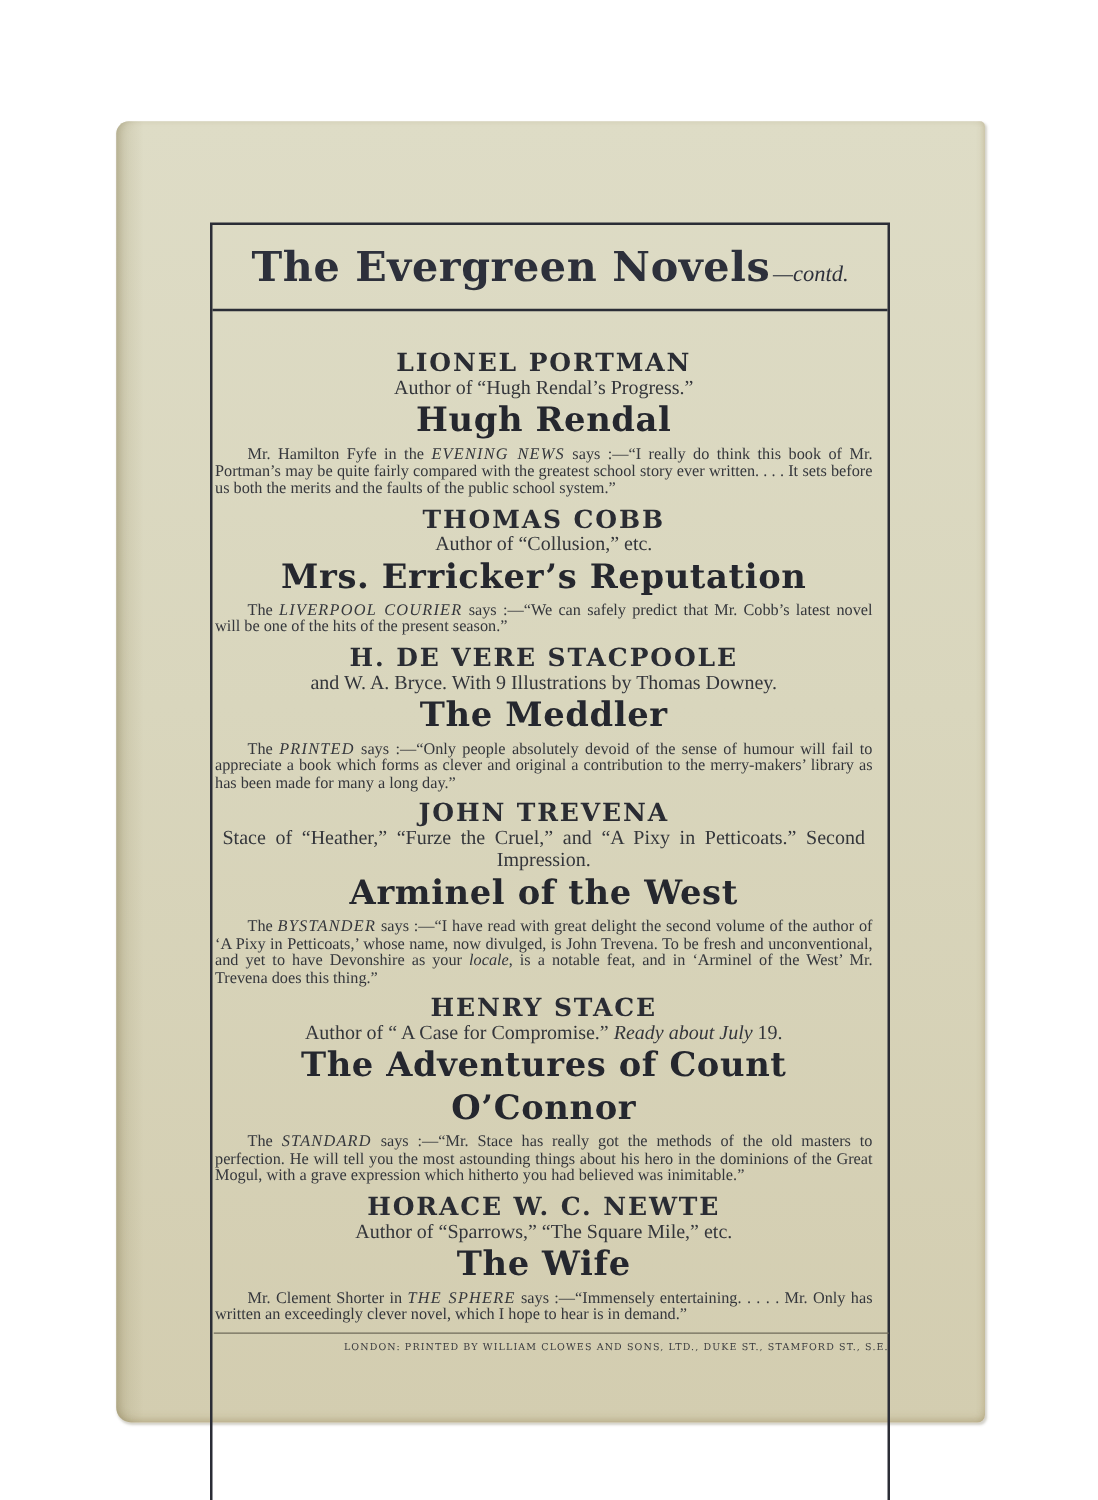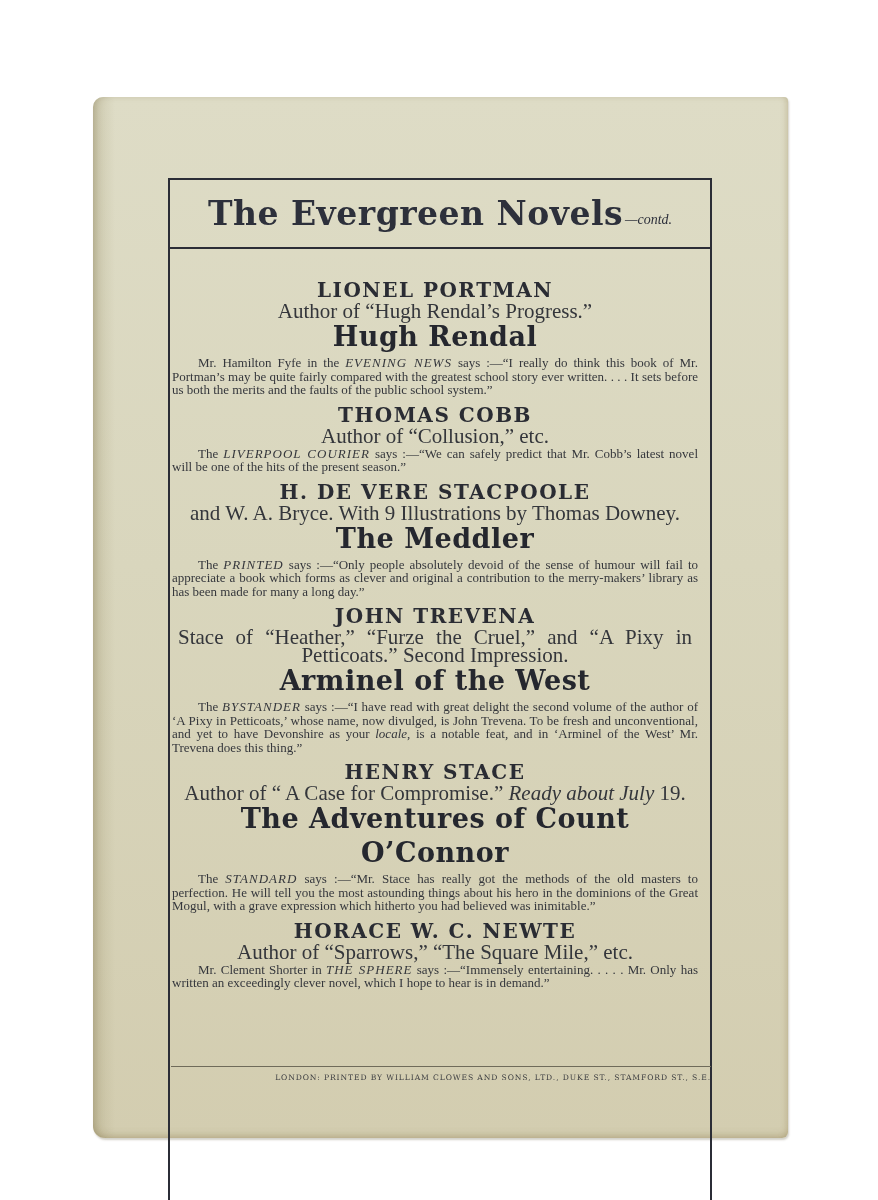--- a/index.html
+++ b/index.html
@@ -44,41 +44,41 @@
     .header-title {
       font-family: "DejaVu Serif", serif;
       font-weight: bold;
       font-size: 33px;
       letter-spacing: 0.5px;
       color: #2d303b;
     }
     .header-contd {
       font-family: "Liberation Serif", serif;
       font-style: italic;
-      font-size: 14px;
+      font-size: 18px;
       color: #2d303b;
       margin-left: 2px;
       margin-top: 12px;
     }
     .content {
       padding: 10px 10px 0 0;
       margin-top: 19px;
     }
     .entry { text-align: center; }
     .author {
       font-family: "DejaVu Serif", serif;
       font-weight: bold;
       font-size: 20px;
       letter-spacing: 1.5px;
       line-height: 24px;
       color: #2a2c33;
     }
     .subline {
       font-family: "Liberation Serif", serif;
-      font-size: 21px;
+      font-size: 16px;
       line-height: 18px;
       color: #34363b;
     }
     .subline.justify {
       text-align: justify;
       text-align-last: center;
       padding: 0 8px;
     }
     .subline .ital { font-style: italic; }
     .book {
@@ -136,20 +136,21 @@
       <div class="entry">
         <div class="author">LIONEL PORTMAN</div>
         <div class="subline">Author of “Hugh Rendal’s Progress.”</div>
         <div class="book">Hugh Rendal</div>
         <div class="review"><span>Mr. Hamilton Fyfe in the </span><span class="paper">EVENING NEWS</span><span> says :—“I really do think this book of Mr. Portman’s may be quite fairly compared with the greatest school story ever written. . . . It sets before us both the merits and the faults of the public school system.”</span></div>
       </div>
 
       <div class="entry">
         <div class="author">THOMAS COBB</div>
         <div class="subline">Author of “Collusion,” etc.</div>
+        <div class="book">Mrs. Erricker’s Reputation</div>
         <div class="review"><span>The </span><span class="paper">LIVERPOOL COURIER</span><span> says :—“We can safely predict that Mr. Cobb’s latest novel will be one of the hits of the present season.”</span></div>
       </div>
 
       <div class="entry">
         <div class="author">H. DE VERE STACPOOLE</div>
         <div class="subline">and W. A. Bryce.   With 9 Illustrations by Thomas Downey.</div>
         <div class="book">The Meddler</div>
         <div class="review"><span>The </span><span class="paper">PRINTED</span><span> says :—“Only people absolutely devoid of the sense of humour will fail to appreciate a book which forms as clever and original a contribution to the merry-makers’ library as has been made for many a long day.”</span></div>
       </div>
 
@@ -163,20 +164,21 @@
       <div class="entry">
         <div class="author">HENRY STACE</div>
         <div class="subline"><span>Author of “ A Case for Compromise.” </span><span class="ital">Ready about July</span><span> 19.</span></div>
         <div class="book" style="padding: 0 30px;">The Adventures of Count O’Connor</div>
         <div class="review"><span>The </span><span class="paper">STANDARD</span><span> says :—“Mr. Stace has really got the methods of the old masters to perfection.  He will tell you the most astounding things about his hero in the dominions of the Great Mogul, with a grave expression which hitherto you had believed was inimitable.”</span></div>
       </div>
 
       <div class="entry">
         <div class="author">HORACE W. C. NEWTE</div>
         <div class="subline">Author of “Sparrows,” “The Square Mile,” etc.</div>
+        <div class="book">The Wife</div>
         <div class="review"><span>Mr. Clement Shorter in </span><span class="paper">THE SPHERE</span><span> says :—“Immensely entertaining. . . . . Mr. Only has written an exceedingly clever novel, which I hope to hear is in demand.”</span></div>
       </div>
 
     </div>
   </div>
 
   <div class="footer-rule"></div>
   <div class="footer">LONDON: PRINTED BY WILLIAM CLOWES AND SONS, LTD., DUKE ST., STAMFORD ST., S.E.</div>
 </div>
 

